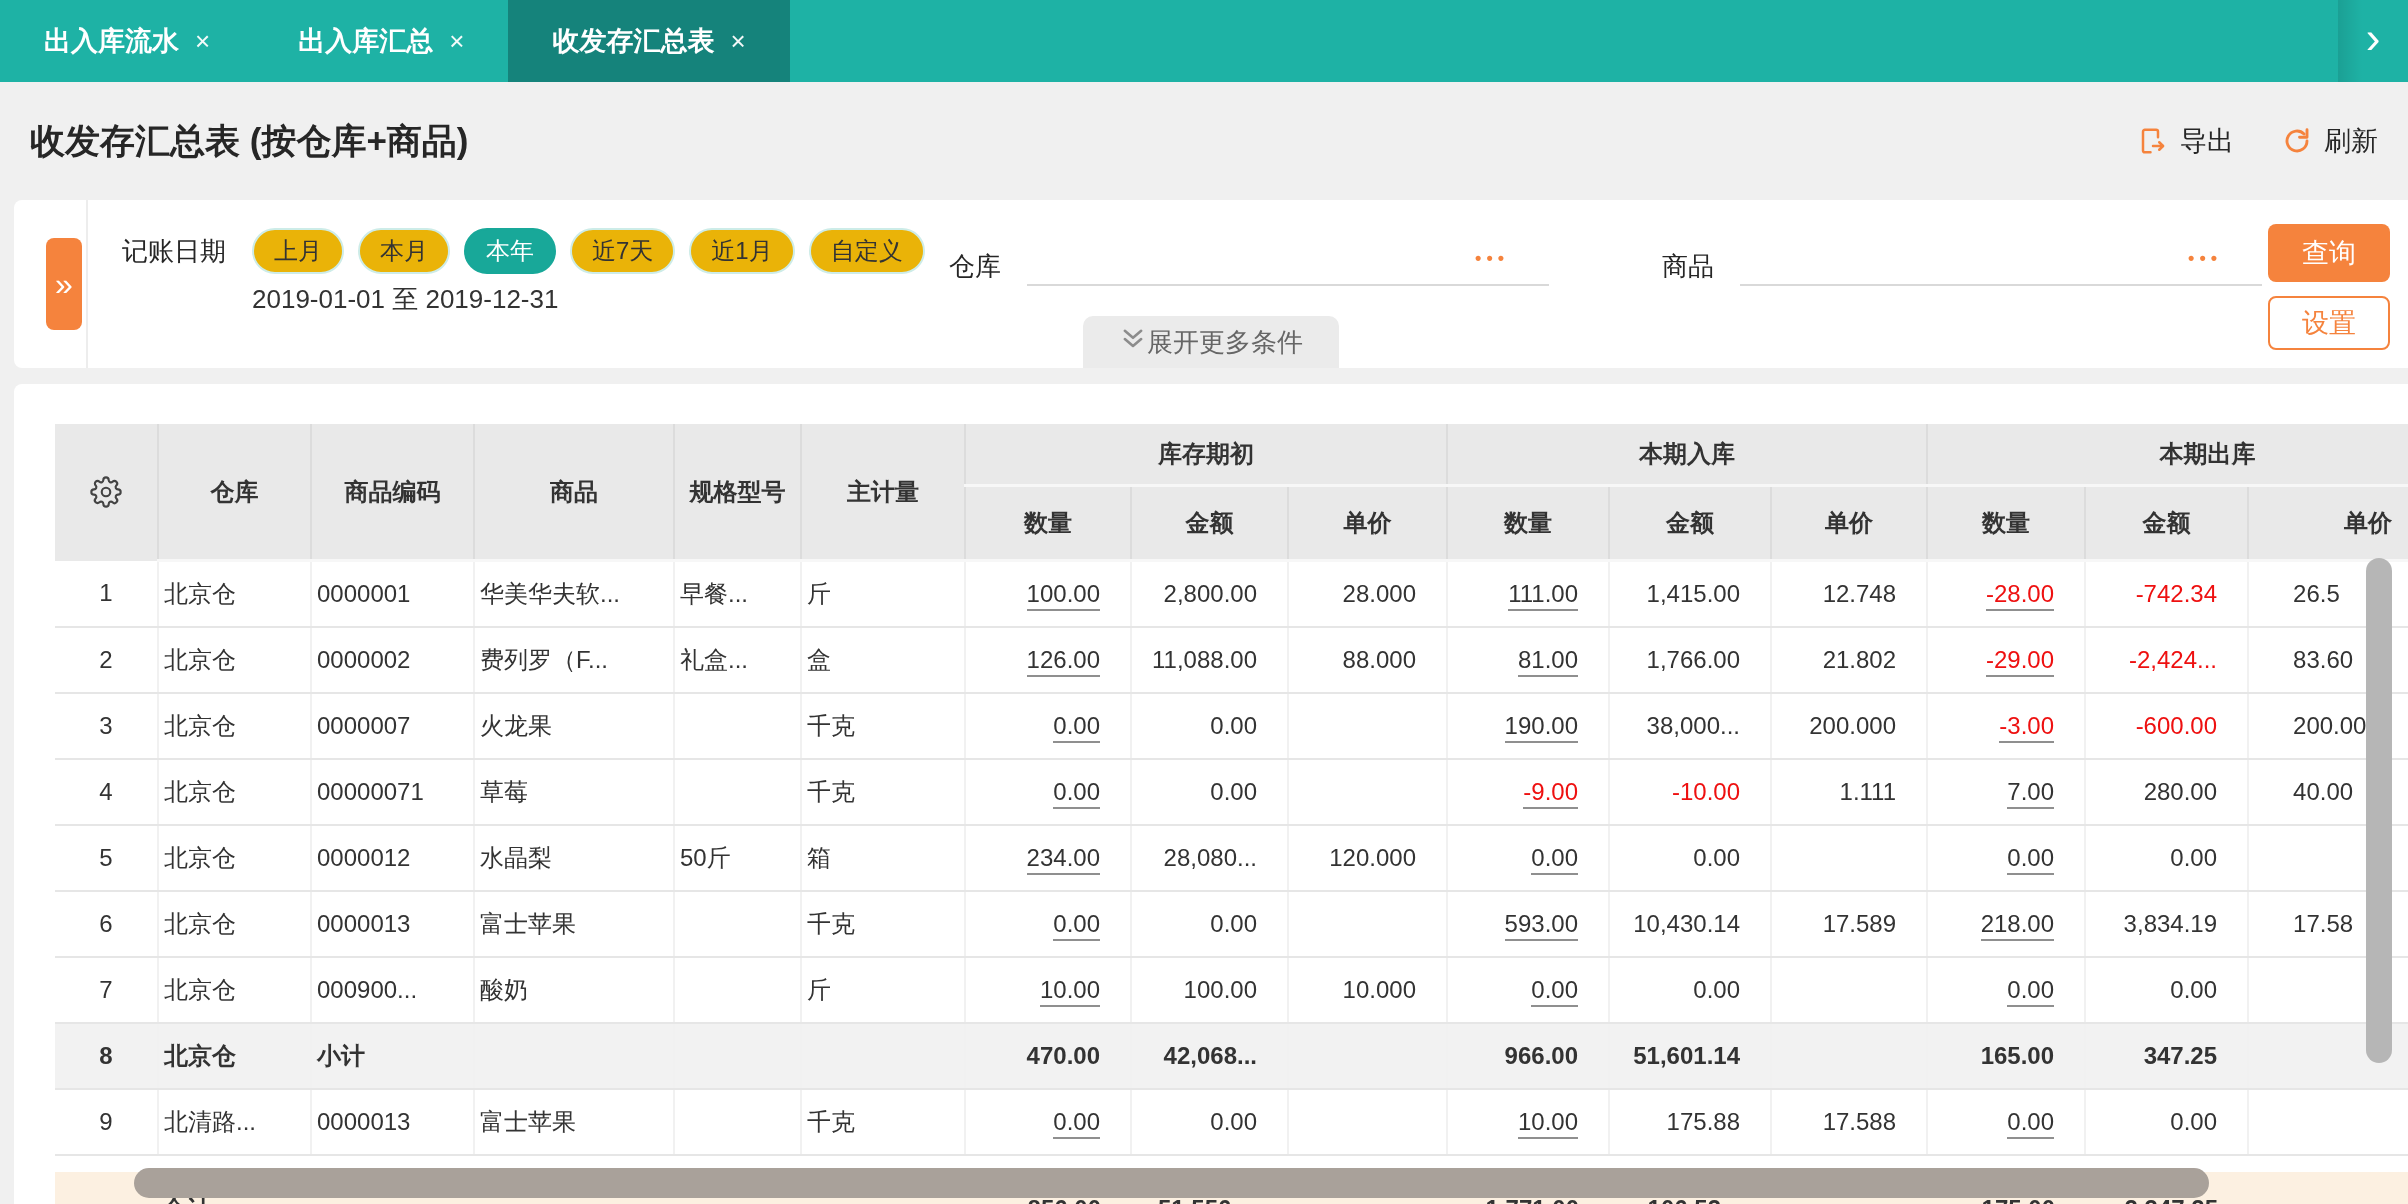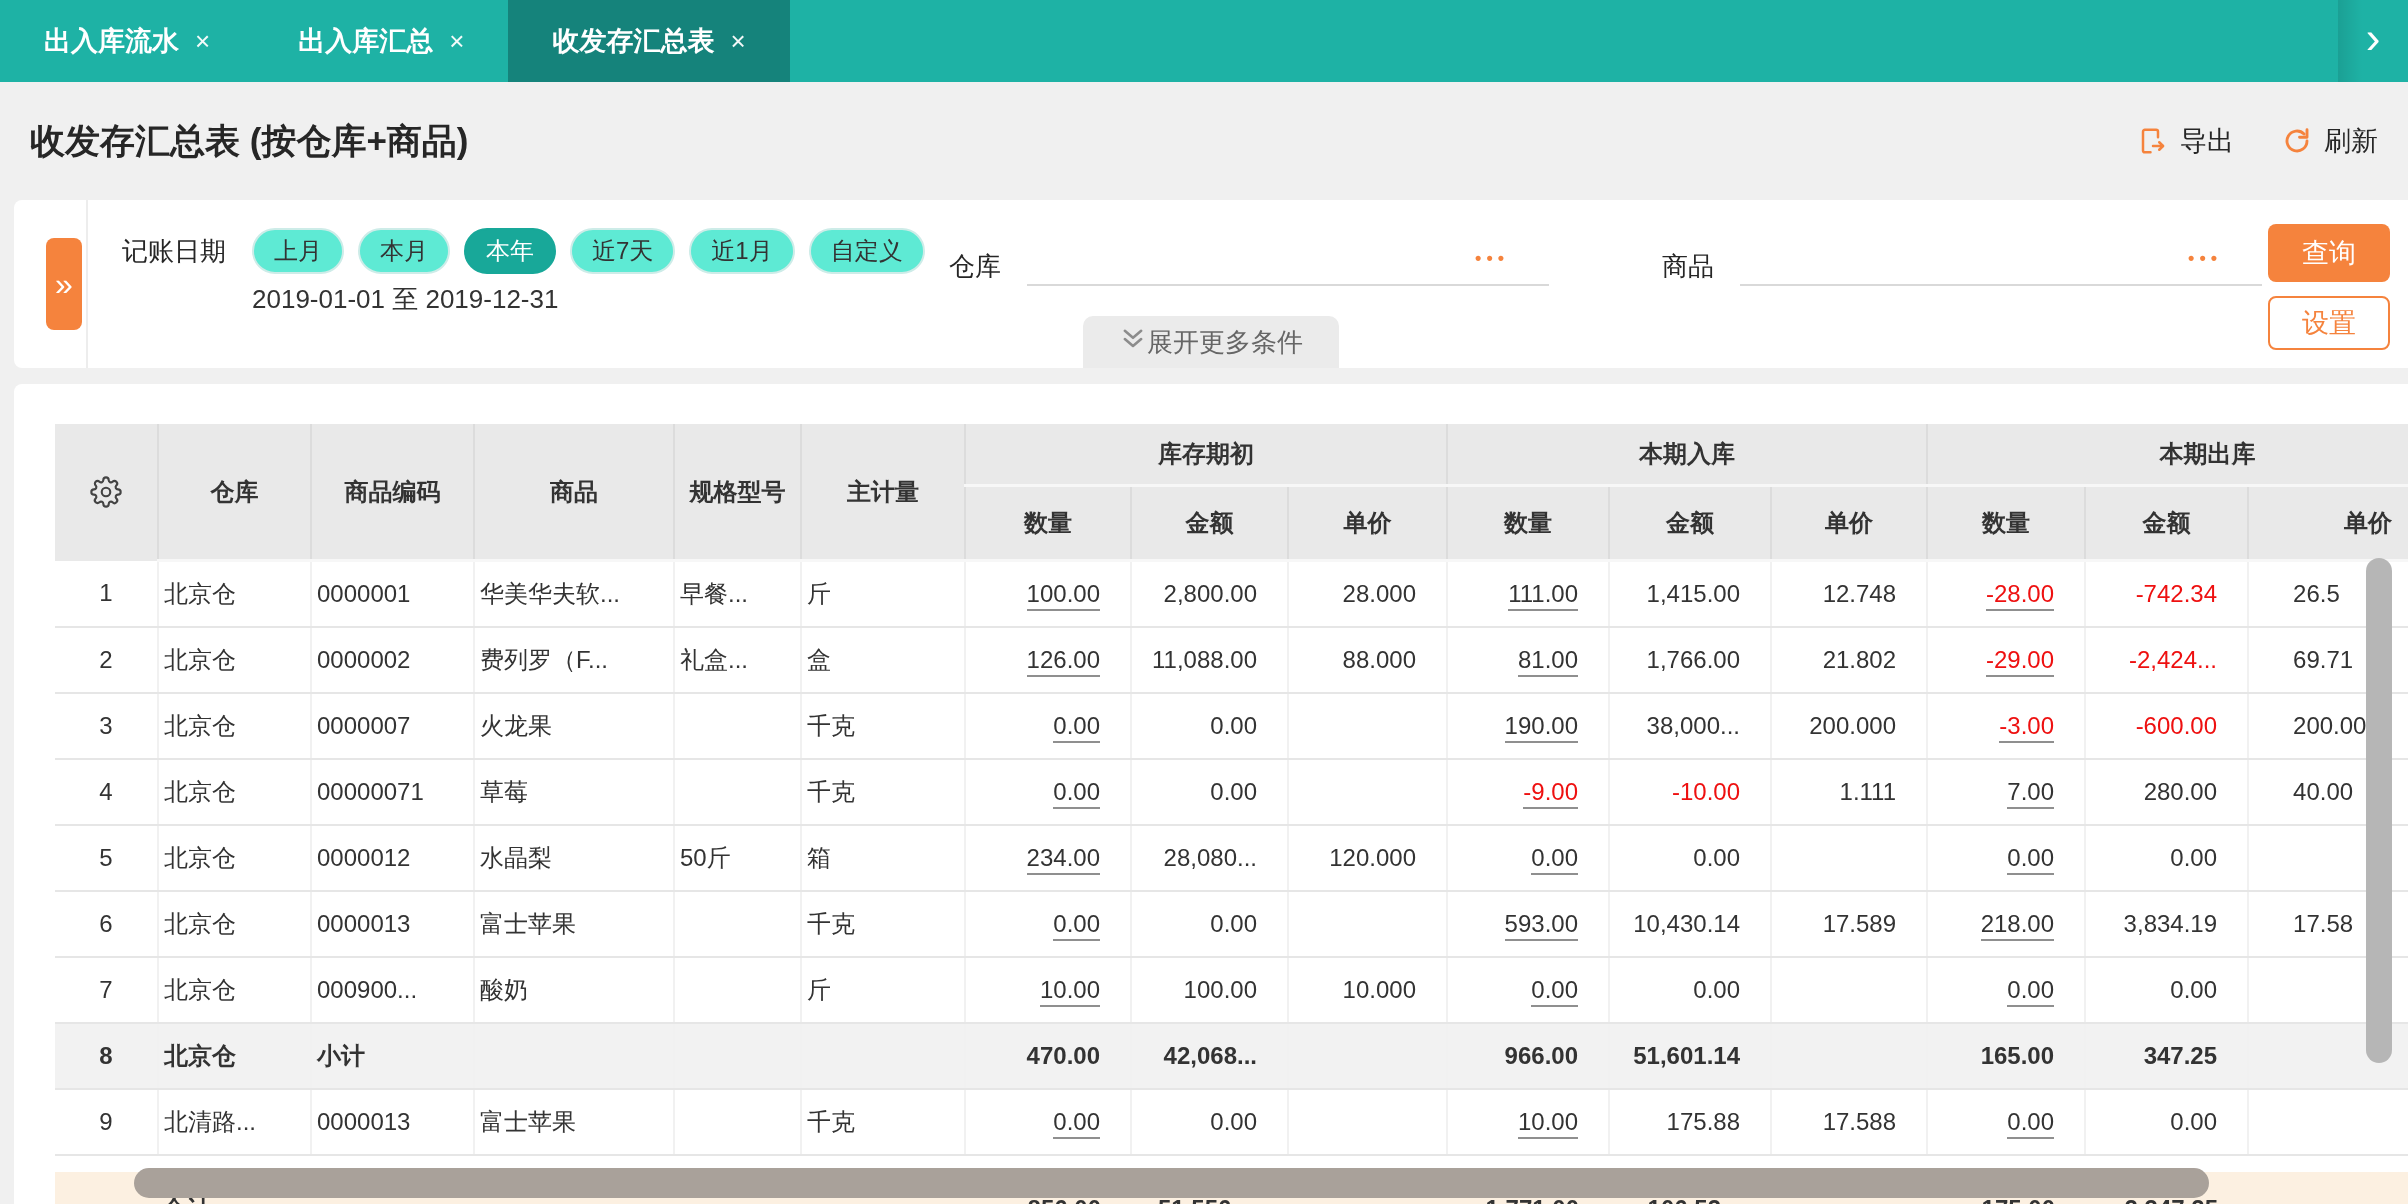--- a/index.html
+++ b/index.html
@@ -21,21 +21,21 @@
   .title-actions{display:flex;align-items:center;gap:48px;}
   .action{display:flex;align-items:center;gap:12px;font-size:27px;color:#262626;cursor:pointer;}
   .action svg{display:block;}
   
   .filter-card{position:relative;margin-left:14px;height:168px;background:#fff;border-radius:8px 0 0 8px;}
   .collapse-strip{position:absolute;left:0;top:0;bottom:0;width:72px;border-right:2px solid #ededed;border-radius:8px 0 0 8px;}
   .collapse-handle{position:absolute;left:32px;top:50%;transform:translateY(-50%);width:36px;height:92px;background:#f5833d;border:none;border-radius:8px;color:#fff;font-size:32px;display:flex;align-items:center;justify-content:center;cursor:pointer;}
   .filter-left{position:absolute;left:108px;top:28px;display:flex;align-items:flex-start;}
   .flabel{font-size:26px;color:#262626;line-height:46px;margin-right:26px;white-space:nowrap;}
   .pills{display:flex;gap:14px;}
-  .pill{height:46px;box-sizing:border-box;display:flex;align-items:center;padding:0 20px;border:2px solid #cdece8;border-radius:23px;font-size:24px;color:#333;background:#5eead4;cursor:pointer;white-space:nowrap;}
+  .pill{height:46px;box-sizing:border-box;display:flex;align-items:center;padding:0 20px;border:2px solid #cdece8;border-radius:23px;font-size:24px;color:#333;background:#eab308;cursor:pointer;white-space:nowrap;}
   .pill.active{background:#18a899;border-color:#18a899;color:#fff;}
   .daterange{margin-top:8px;font-size:26px;color:#333;}
   .field{position:absolute;top:40px;display:flex;align-items:flex-end;}
   .field .flabel{line-height:40px;}
   .uline{flex:1;height:44px;border-bottom:2px solid #d9d9d9;position:relative;cursor:text;}
   .dots{position:absolute;right:40px;top:8px;color:#f5833d;font-size:18px;letter-spacing:5px;font-weight:700;cursor:pointer;}
   .field-warehouse{left:935px;width:600px;}
   .field-product{left:1648px;width:600px;}
   .btn-query{position:absolute;right:18px;top:24px;width:122px;height:58px;background:#f5833d;color:#fff;font-size:27px;border:none;border-radius:8px;cursor:pointer;font-family:inherit;}
   .btn-settings{position:absolute;right:18px;top:96px;width:122px;height:54px;background:#fff;color:#f5833d;font-size:27px;border:2px solid #f5833d;border-radius:8px;box-sizing:border-box;cursor:pointer;font-family:inherit;}
@@ -233,21 +233,21 @@
           <td class="txt">礼盒...</td>
           <td class="txt">盒</td>
           <td class="num"><span class="link">126.00</span></td>
           <td class="num"><span>11,088.00</span></td>
           <td class="num"><span>88.000</span></td>
           <td class="num"><span class="link">81.00</span></td>
           <td class="num"><span>1,766.00</span></td>
           <td class="num"><span>21.802</span></td>
           <td class="num"><span class="link neg">-29.00</span></td>
           <td class="num"><span class="neg">-2,424...</span></td>
-          <td class="num last"><span>69.71</span></td>
+          <td class="num last"><span>83.60</span></td>
         </tr>
         <tr class="">
           <td class="rownum">3</td>
           <td class="txt">北京仓</td>
           <td class="txt">0000007</td>
           <td class="txt">火龙果</td>
           <td class="txt"></td>
           <td class="txt">千克</td>
           <td class="num"><span class="link">0.00</span></td>
           <td class="num"><span>0.00</span></td>

